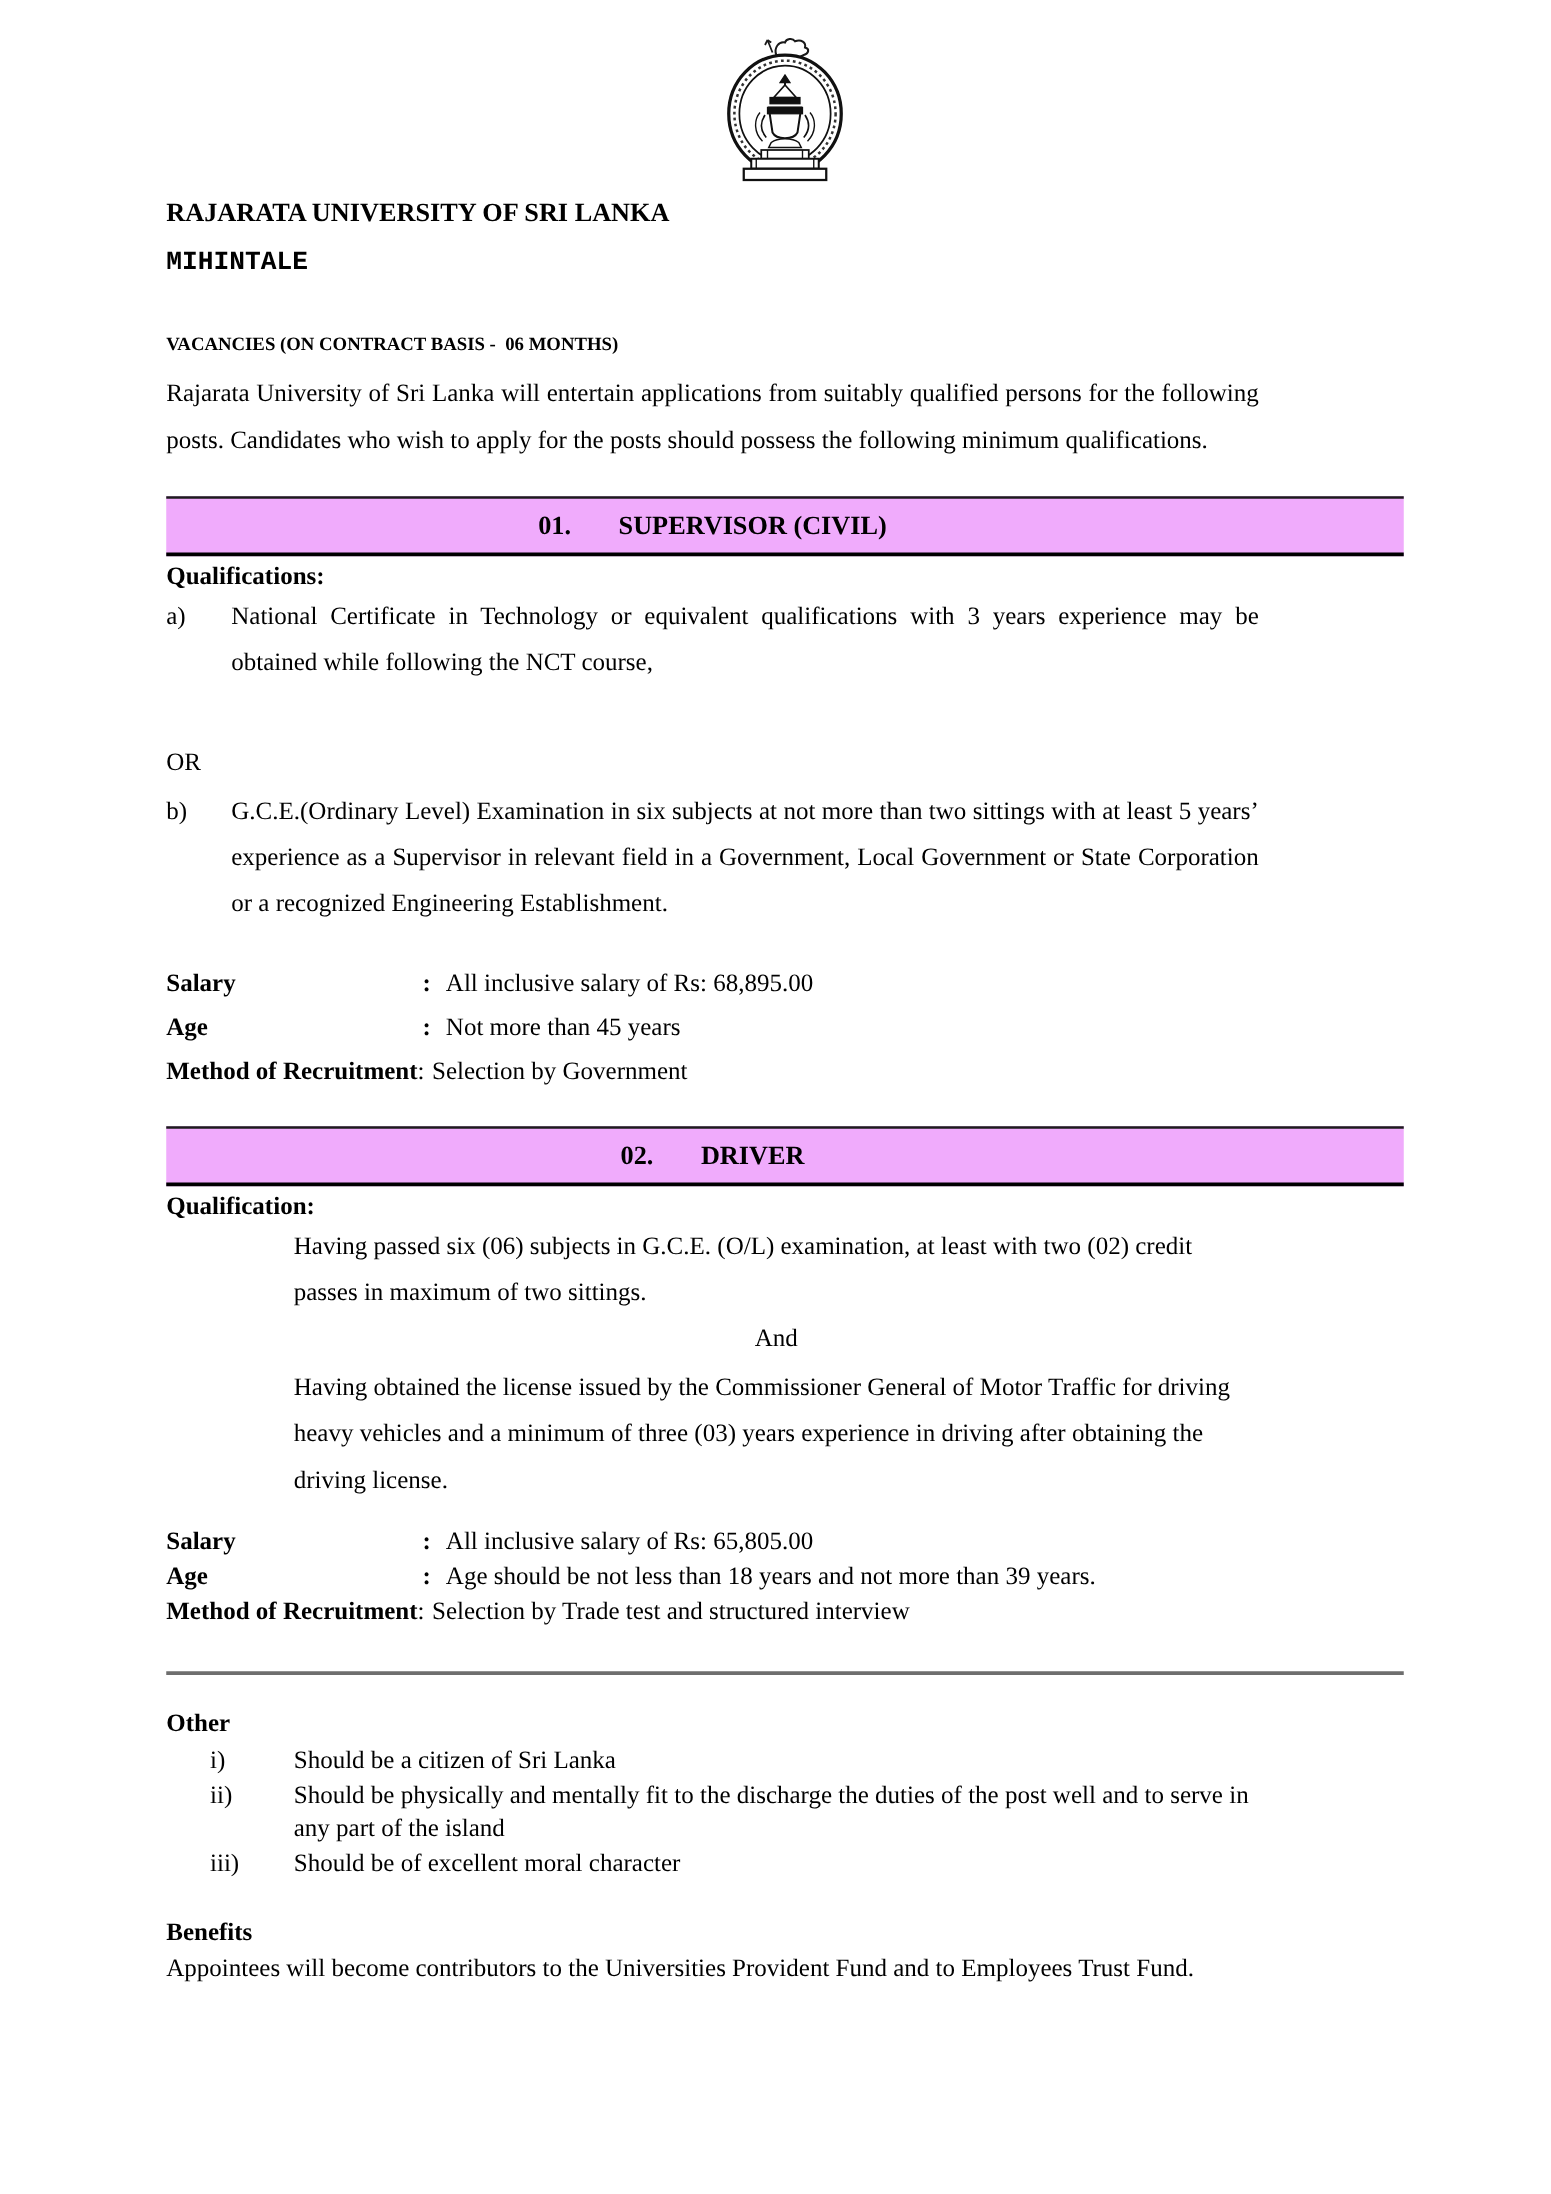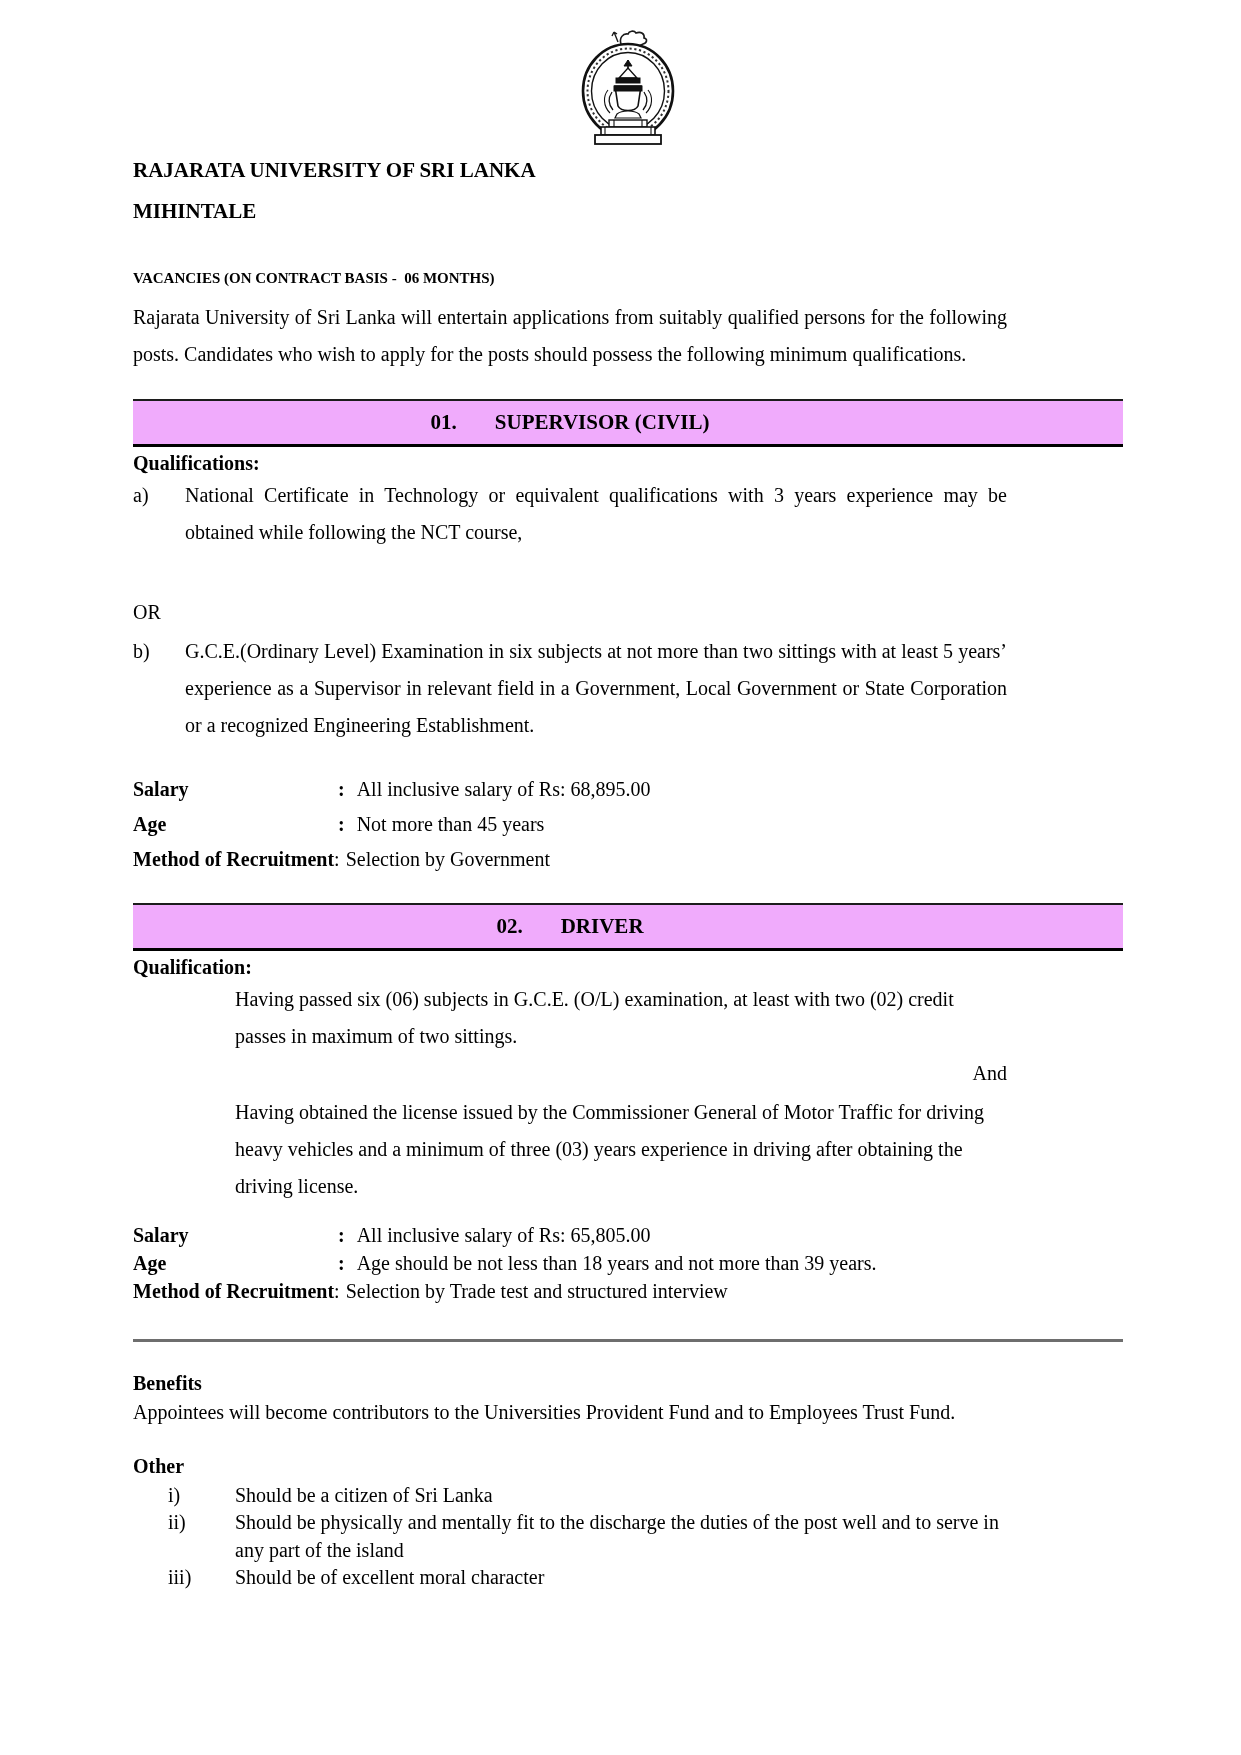--- a/index.html
+++ b/index.html
@@ -12,21 +12,21 @@
   .tc{padding-right:116px;}                    
   .bold{font-weight:bold;}
   .center{text-align:left;}
   .just{text-align:justify;}
   .prewrap{white-space:pre-wrap;}
 
   .logo-wrap{width:100%;text-align:center;}
   .logo-wrap svg{display:block;margin:0 auto;}
 
   .uni-name{font-size:21px;margin-top:6px;}
-  .uni-loc{font-size:21px;margin-top:16px;}
+  .uni-loc{font-size:21px;margin-top:16px;font-family:Liberation Mono, monospace;}
   .doc-title{font-size:15px;margin-top:46px;}
   .intro{margin:12px 0 0 0;line-height:1.85;}
 
   .banner{
     margin-top:26px;
     background:#f0abfc;
     border-top:2px solid #1c1c1c;
     border-bottom:3px solid #000;
     padding-top:9px;padding-bottom:9px;
     text-align:center;font-weight:bold;font-size:21px;
@@ -41,21 +41,21 @@
 
   .kv-block{margin-top:28px;}
   .kv-s1 .kv-row{line-height:1.75;}
   .kv-s2{margin-top:16px;}
   .kv-s2 .kv-row{line-height:1.4;}
   .kv-label{display:inline-block;width:205px;}
   .kv-colon{display:inline-block;margin-right:12px;}
   .mcolon{margin-right:6px;}
 
   .ind{margin-left:102px;line-height:1.85;margin-top:2px;}
-  .ind-connector{margin-left:102px;text-align:right;line-height:1.85;}
+  .ind-connector{margin-left:102px;text-align:center;line-height:1.85;}
 
   .rule{border:none;height:3px;background:#6e6e6e;margin:34px 0 0 0;}
 
   .other-h{margin-top:28px;}
   .roman-list{margin-top:4px;}
   .roman-item{position:relative;padding-left:102px;line-height:1.38;}
   .roman-item .rmarker{position:absolute;left:35px;top:0;}
 
   .benefits-h{margin-top:30px;}
   .benefits-text{margin-top:4px;line-height:1.38;}
@@ -160,35 +160,35 @@
       </div>
       <div class="kv-row">
         <span class="bold">Method of Recruitment</span><span class="mcolon">:</span><span>Selection by Trade test and structured interview</span>
       </div>
     </div>
   </section>
 
   <div class="rule"></div>
 
   <section>
-    <div class="benefits-h bold">Benefits</div>
-    <div class="benefits-text">Appointees will become contributors to the Universities Provident Fund and to Employees Trust Fund.</div>
-  </section>
-
-  <section>
     <div class="other-h bold">Other</div>
     <div class="roman-list">
       <div class="roman-item tc">
         <span class="rmarker">i)</span>
         <span>Should be a citizen of Sri Lanka</span>
       </div>
       <div class="roman-item tc">
         <span class="rmarker">ii)</span>
         <span>Should be physically and mentally fit to the discharge the duties of the post well and to serve in any part of the island</span>
       </div>
       <div class="roman-item tc">
         <span class="rmarker">iii)</span>
         <span>Should be of excellent moral character</span>
       </div>
     </div>
   </section>
 
+  <section>
+    <div class="benefits-h bold">Benefits</div>
+    <div class="benefits-text">Appointees will become contributors to the Universities Provident Fund and to Employees Trust Fund.</div>
+  </section>
+
 </div>
 
 </body></html>

